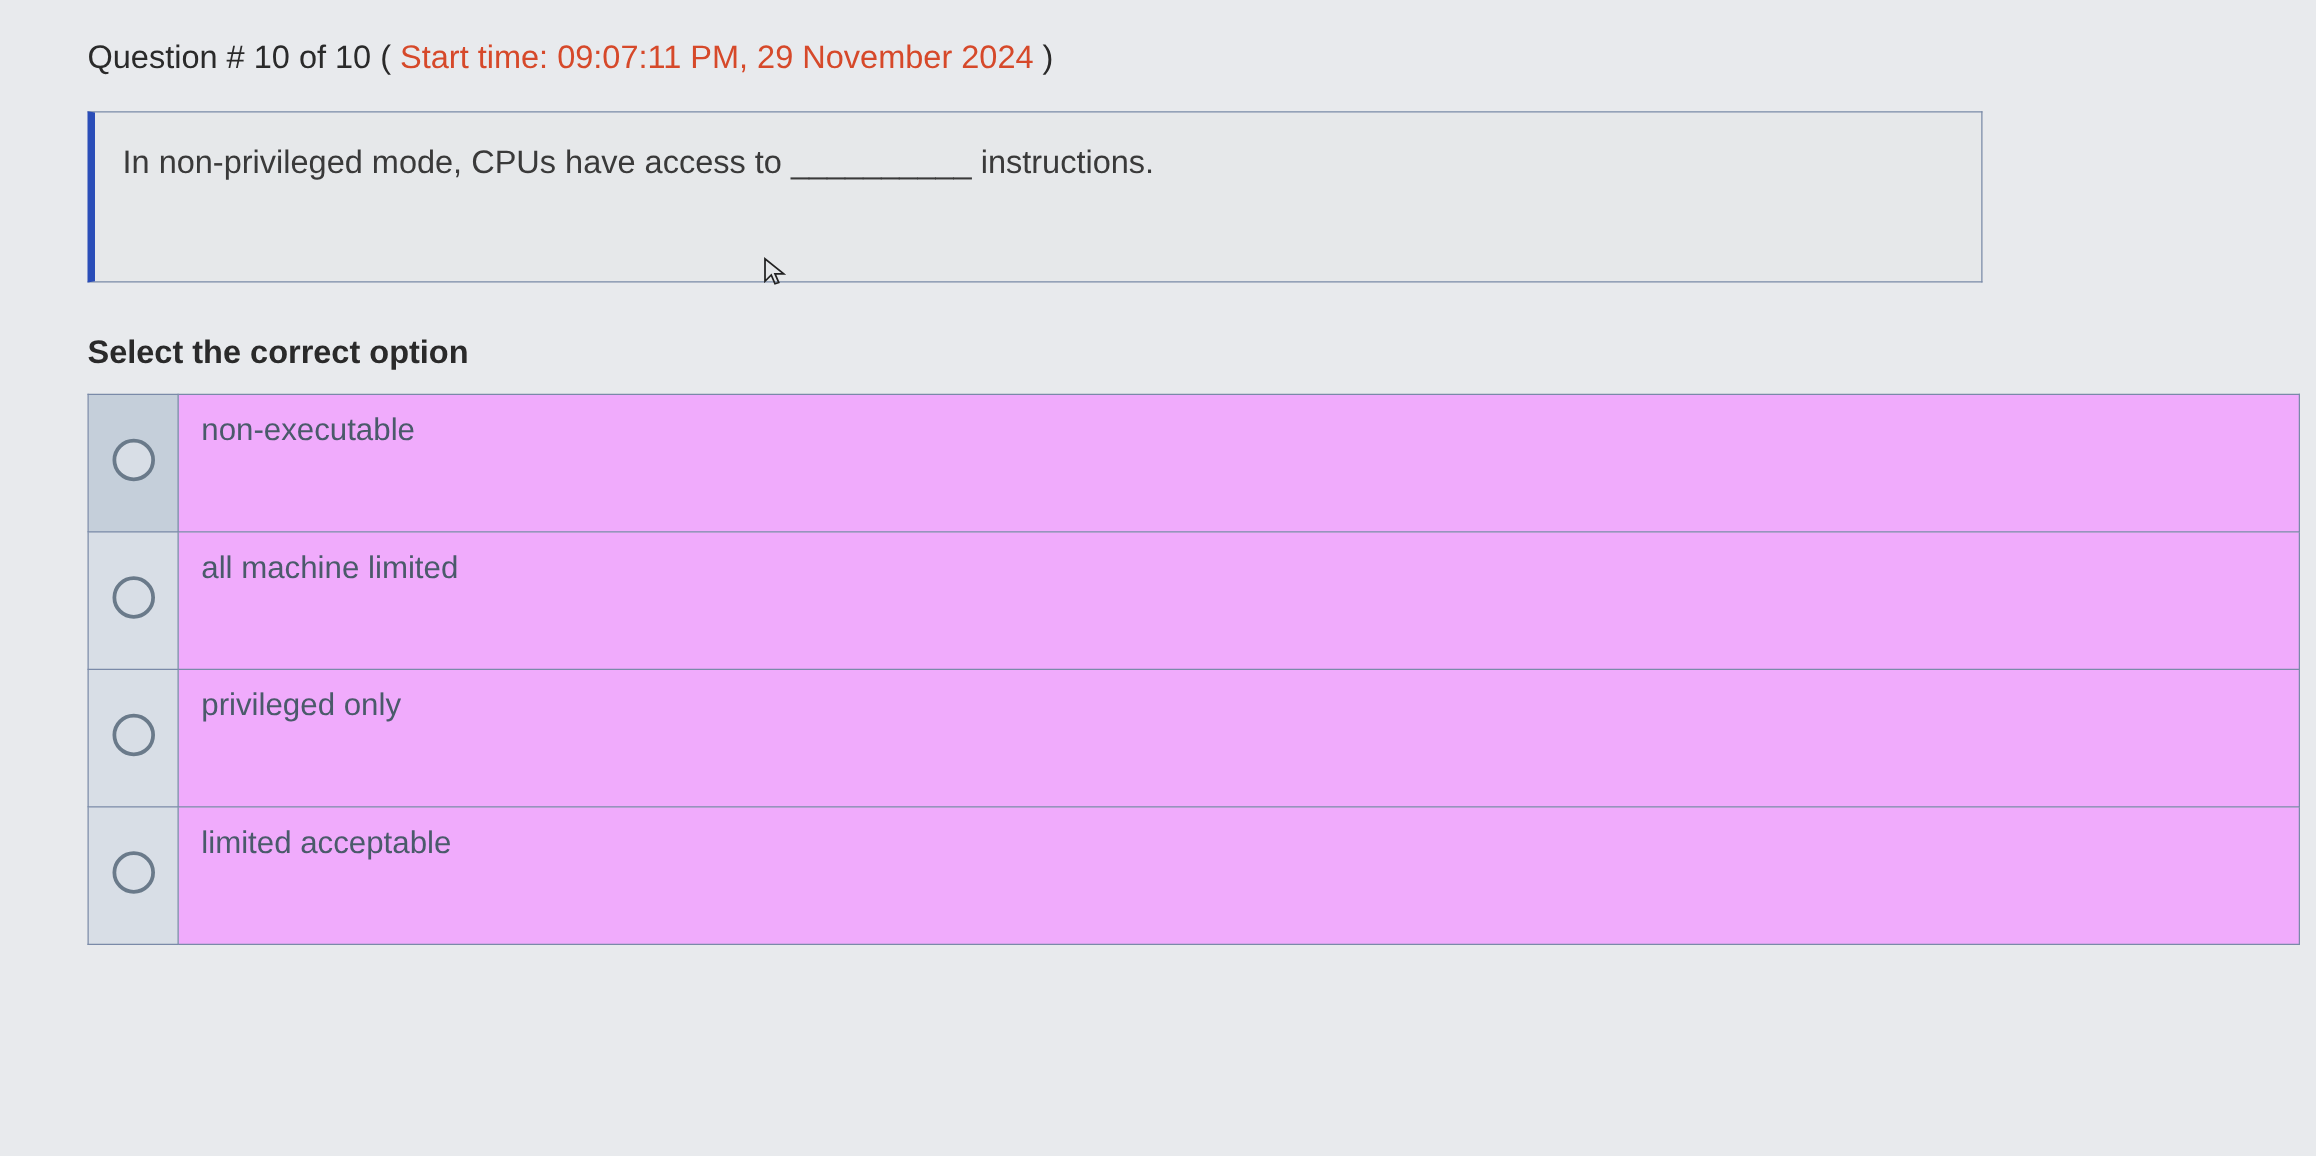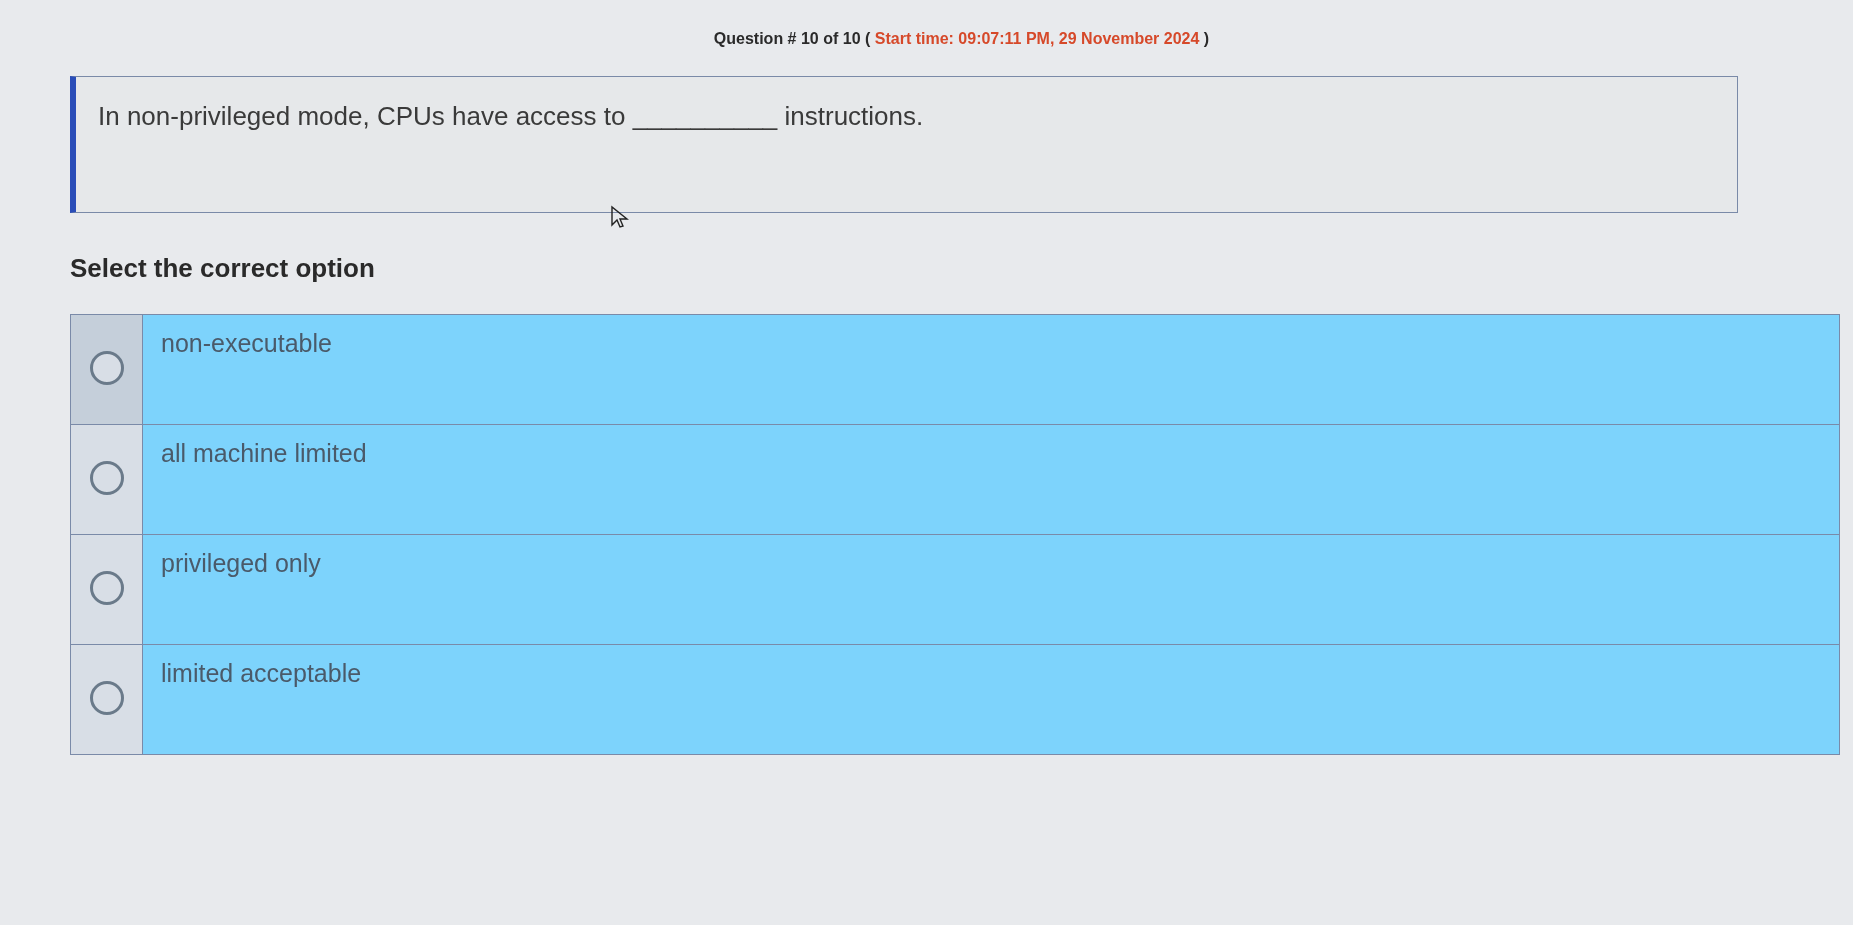--- a/index.html
+++ b/index.html
@@ -6,43 +6,42 @@
 body {
   font-family: Arial, Helvetica, sans-serif;
   background: #e8eaed;
   width: 1853px;
   height: 925px;
   padding: 30px 0 0 70px;
   color: #2a2a2a;
   overflow: hidden;
 }
 .header-line {
-  font-size: 16px;
-  font-weight: 700;
+  font-size: 26px;
+  font-weight: 400;
   margin-bottom: 28px;
-  text-align: center;
 }
 .header-line .start-time {
   color: #d6492a;
 }
 .question-box {
   border: 1px solid #7a8aa8;
   border-left: 6px solid #2a4db8;
   background: #e6e8ea;
   padding: 24px 22px 80px 22px;
   font-size: 26px;
   font-weight: 400;
   color: #3a3a3a;
   margin-bottom: 40px;
-  width: 1668px;
+  width: 1516px;
 }
 .select-label {
   font-size: 26px;
   font-weight: 700;
-  margin-bottom: 30px;
+  margin-bottom: 18px;
 }
 .options-table {
   width: 1770px;
   border-collapse: collapse;
 }
 .option-row {
   border: 1px solid #7a8aa8;
 }
 .radio-cell {
   width: 72px;
@@ -60,21 +59,21 @@
   border-radius: 50%;
   display: inline-block;
   background: #d8dee6;
 }
 .label-cell {
   border: 1px solid #7a8aa8;
   padding: 14px 18px 60px 18px;
   font-size: 25px;
   color: #4a5a6a;
   font-weight: 400;
-  background: #7dd3fc;
+  background: #f0abfc;
   height: 110px;
   vertical-align: top;
 }
 .cursor {
   position: absolute;
   left: 610px;
   top: 205px;
   pointer-events: none;
 }
 </style>

